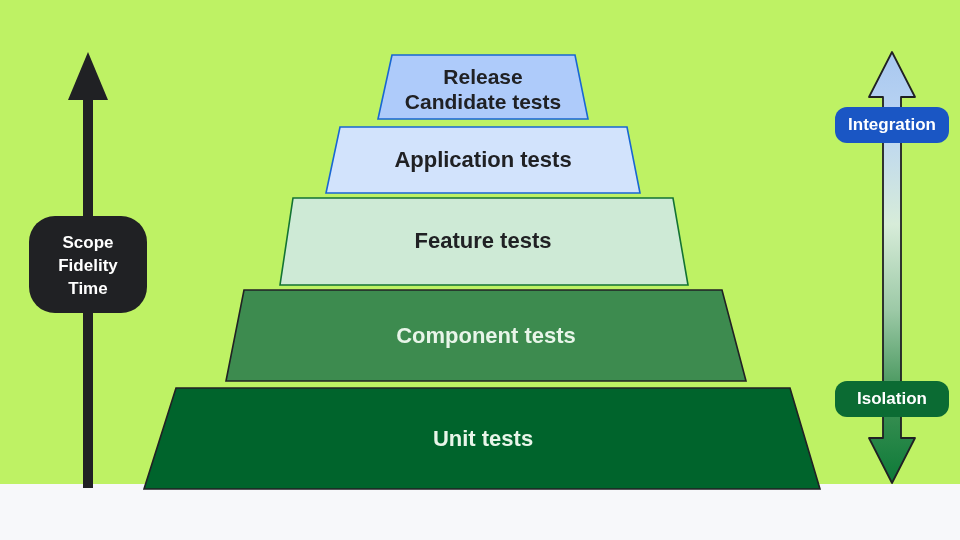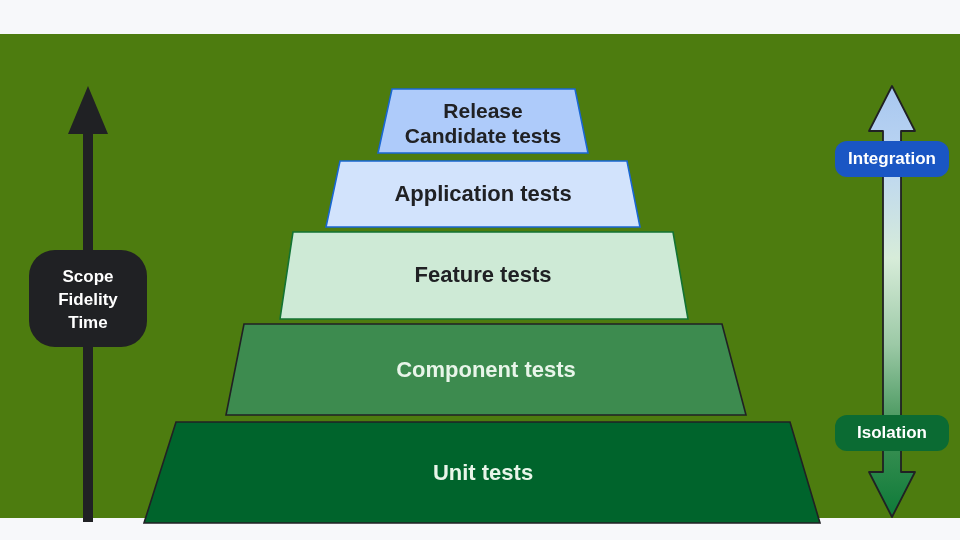--- a/index.html
+++ b/index.html
@@ -11,22 +11,21 @@
     width: 960px;
     height: 540px;
     overflow: hidden;
     background: #f7f8fa;
     font-family: "Liberation Sans", sans-serif;
   }
   #canvas {
     position: relative;
     width: 960px;
     height: 484px;
-    background: #4d7c0f;
-    margin-top: 34px;
+    background: #bef264;
   }
   #diagram-svg {
     position: absolute;
     left: 0;
     top: 0;
     width: 960px;
     height: 540px;
     display: block;
   }
   .layer-label {

